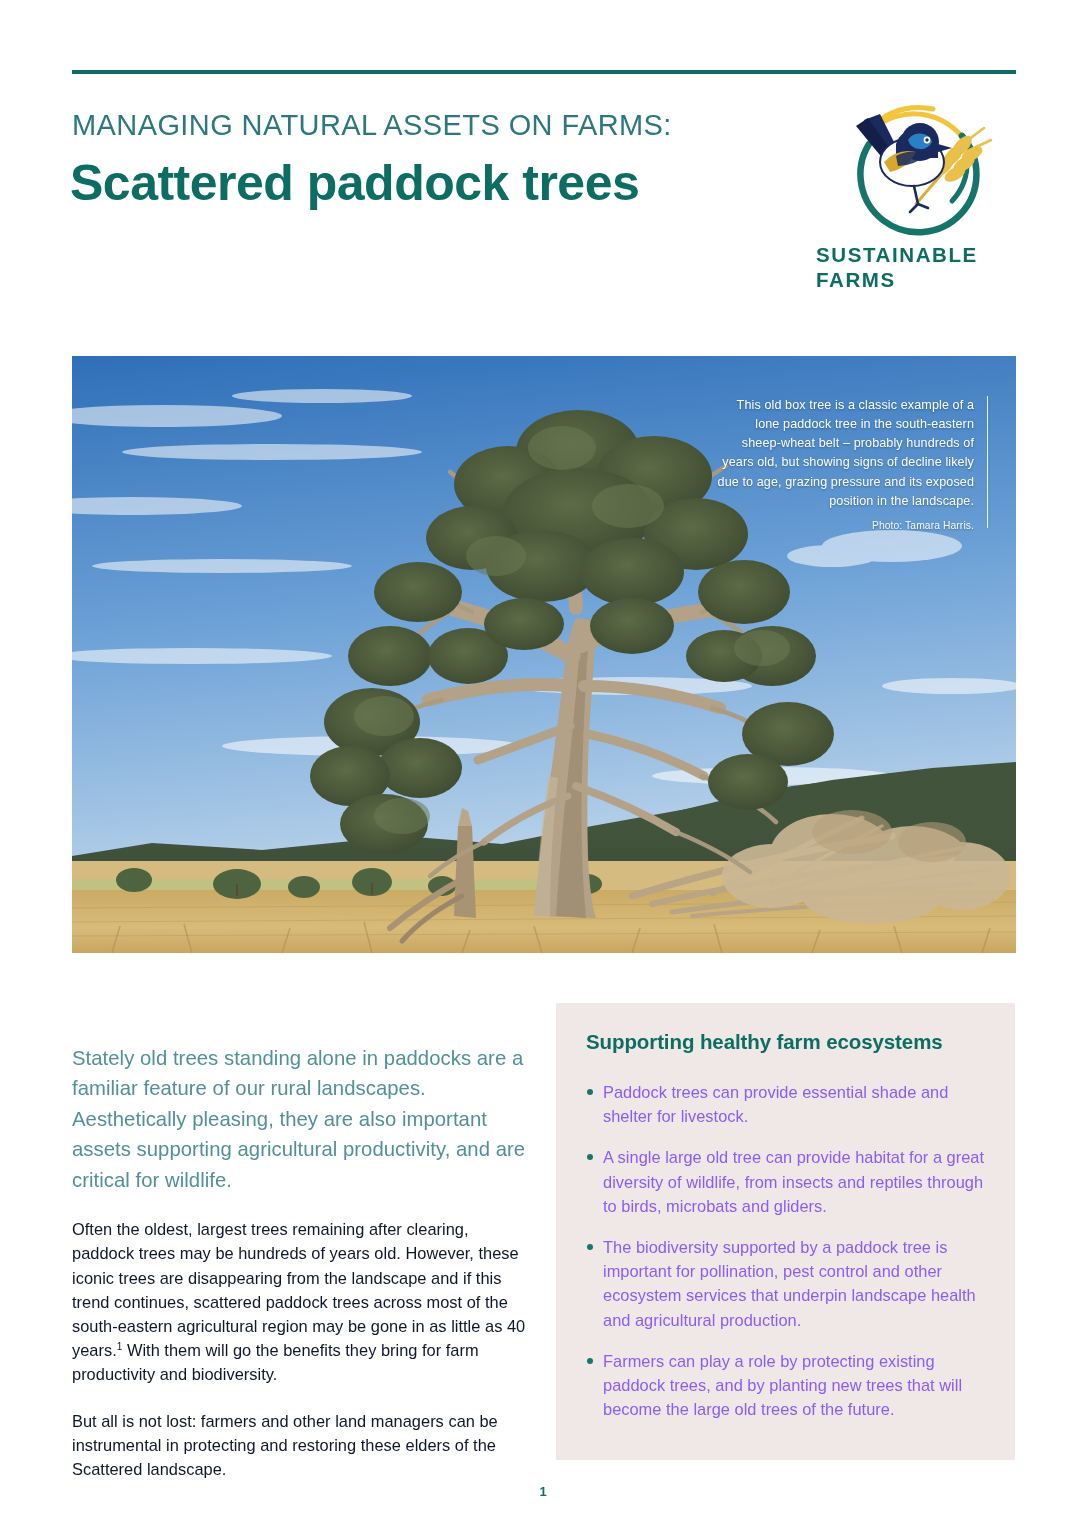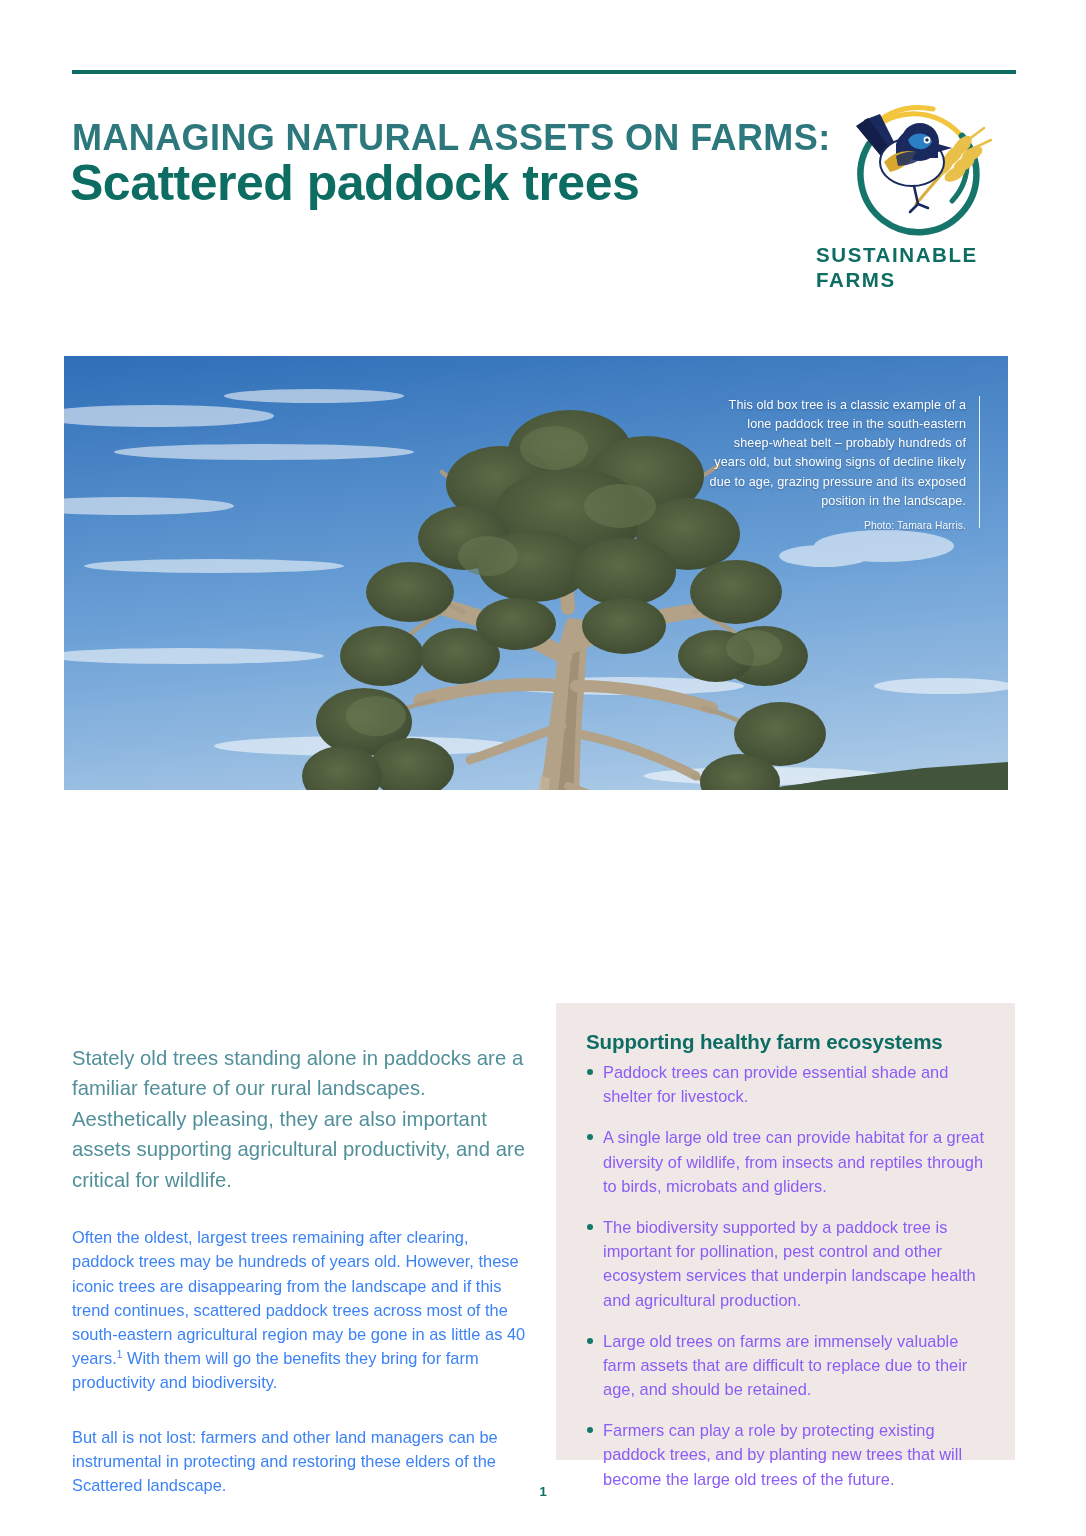--- a/index.html
+++ b/index.html
@@ -34,25 +34,25 @@
     position: absolute;
     left: 72px;
     top: 100px;
     width: 944px;
     height: 225px;
   }
 
   .eyebrow {
     position: absolute;
     left: 0;
-    top: 17px;
-    font-size: 36px;
+    top: 9px;
+    font-size: 29px;
     letter-spacing: 0.4px;
     color: #2c787d;
-    font-weight: 700;
+    font-weight: 400;
     white-space: nowrap;
   }
 
   .title {
     position: absolute;
     left: -2px;
     top: 54px;
     font-size: 50px;
     font-weight: 700;
     letter-spacing: -0.5px;
@@ -84,24 +84,24 @@
     color: #0d6d63;
     font-weight: 700;
     font-size: 20.5px;
     letter-spacing: 1.6px;
     line-height: 1.22;
   }
 
   
   .photo {
     position: absolute;
-    left: 64px;
+    left: 72px;
     top: 356px;
     width: 944px;
-    height: 434px;
+    height: 597px;
     overflow: hidden;
     background: #5a92c8;
   }
   .photo svg { display: block; width: 944px; height: 597px; }
 
   .caption {
     position: absolute;
     right: 28px;
     top: 40px;
     width: 272px;
@@ -140,22 +140,22 @@
     line-height: 1.50;
     color: #51909a;
     font-weight: 400;
     letter-spacing: 0.05px;
     margin-top: 48px;
   }
 
   .body-p {
     font-size: 16.4px;
     line-height: 1.475;
-    color: #3b82f6;
-    margin-top: 30px;
+    color: #0f172a;
+    margin-top: 22px;
     letter-spacing: 0.02px;
   }
   .body-p sup {
     font-size: 10px;
     vertical-align: super;
     line-height: 0;
   }
 
   
   .sidebar {
@@ -165,21 +165,21 @@
     width: 459px;
     height: 457px;
     background: #f0e8e6;
     padding: 27px 30px 0 30px;
   }
   .sidebar-heading {
     font-size: 20.5px;
     font-weight: 700;
     color: #0d6d63;
     letter-spacing: -0.1px;
-    margin-bottom: 6px;
+    margin-bottom: 26px;
   }
   .sidebar-list { list-style: none; }
   .sidebar-list li {
     position: relative;
     padding-left: 17px;
     font-size: 16.4px;
     line-height: 1.475;
     color: #8b5cf6;
     margin-bottom: 17px;
     letter-spacing: 0.02px;
@@ -457,20 +457,19 @@
     <p class="body-p"><span>Often the oldest, largest trees remaining after clearing, paddock trees may be hundreds of years old. However, these iconic trees are disappearing from the landscape and if this trend continues, scattered paddock trees across most of the south-eastern agricultural region may be gone in as little as 40 years.</span><sup>1</sup><span> With them will go the benefits they bring for farm productivity and biodiversity.</span></p>
     <p class="body-p">But all is not lost: farmers and other land managers can be instrumental in protecting and restoring these elders of the Scattered landscape.</p>
   </div>
 
   <aside class="sidebar">
     <div class="sidebar-heading">Supporting healthy farm ecosystems</div>
     <ul class="sidebar-list">
       <li>Paddock trees can provide essential shade and shelter for livestock.</li>
       <li>A single large old tree can provide habitat for a great diversity of wildlife, from insects and reptiles through to birds, microbats and gliders.</li>
       <li>The biodiversity supported by a paddock tree is important for pollination, pest control and other ecosystem services that underpin landscape health and agricultural production.</li>
-      <li>Large old trees on farms are immensely valuable farm assets that are difficult to replace due to their age, and should be retained.</li>
       <li>Farmers can play a role by protecting existing paddock trees, and by planting new trees that will become the large old trees of the future.</li>
     </ul>
   </aside>
 
   <div class="page-number">1</div>
 
 </div>
 
 </body></html>

